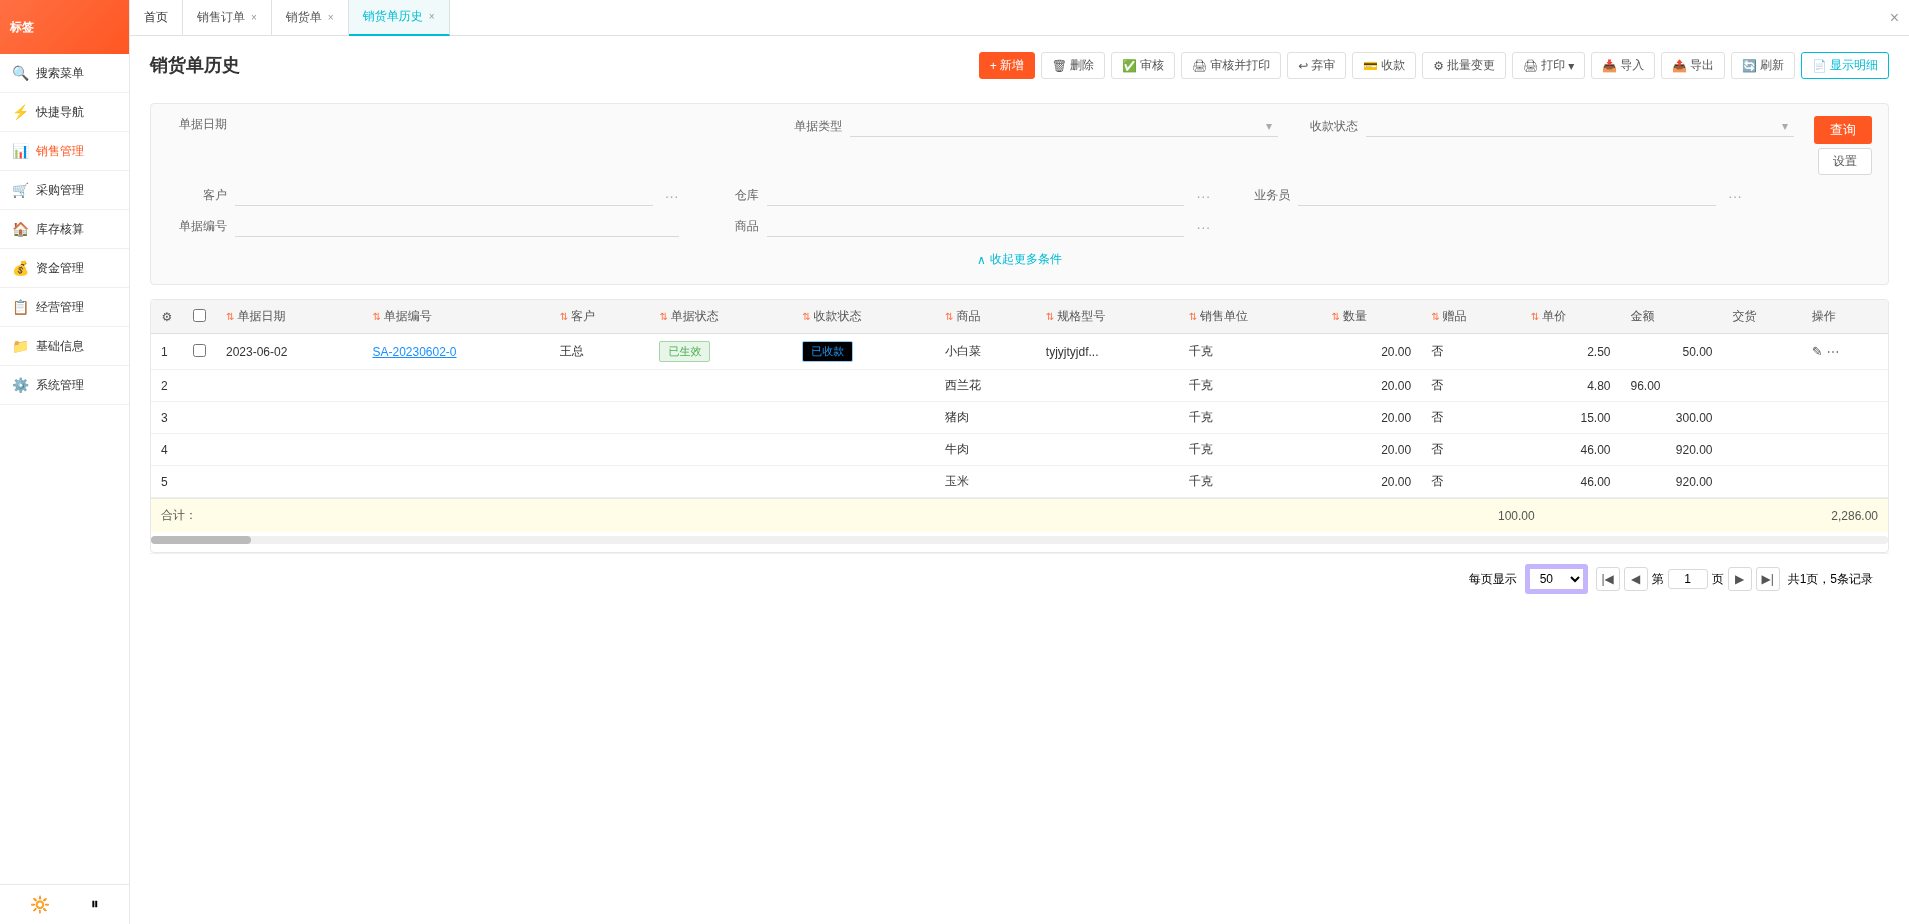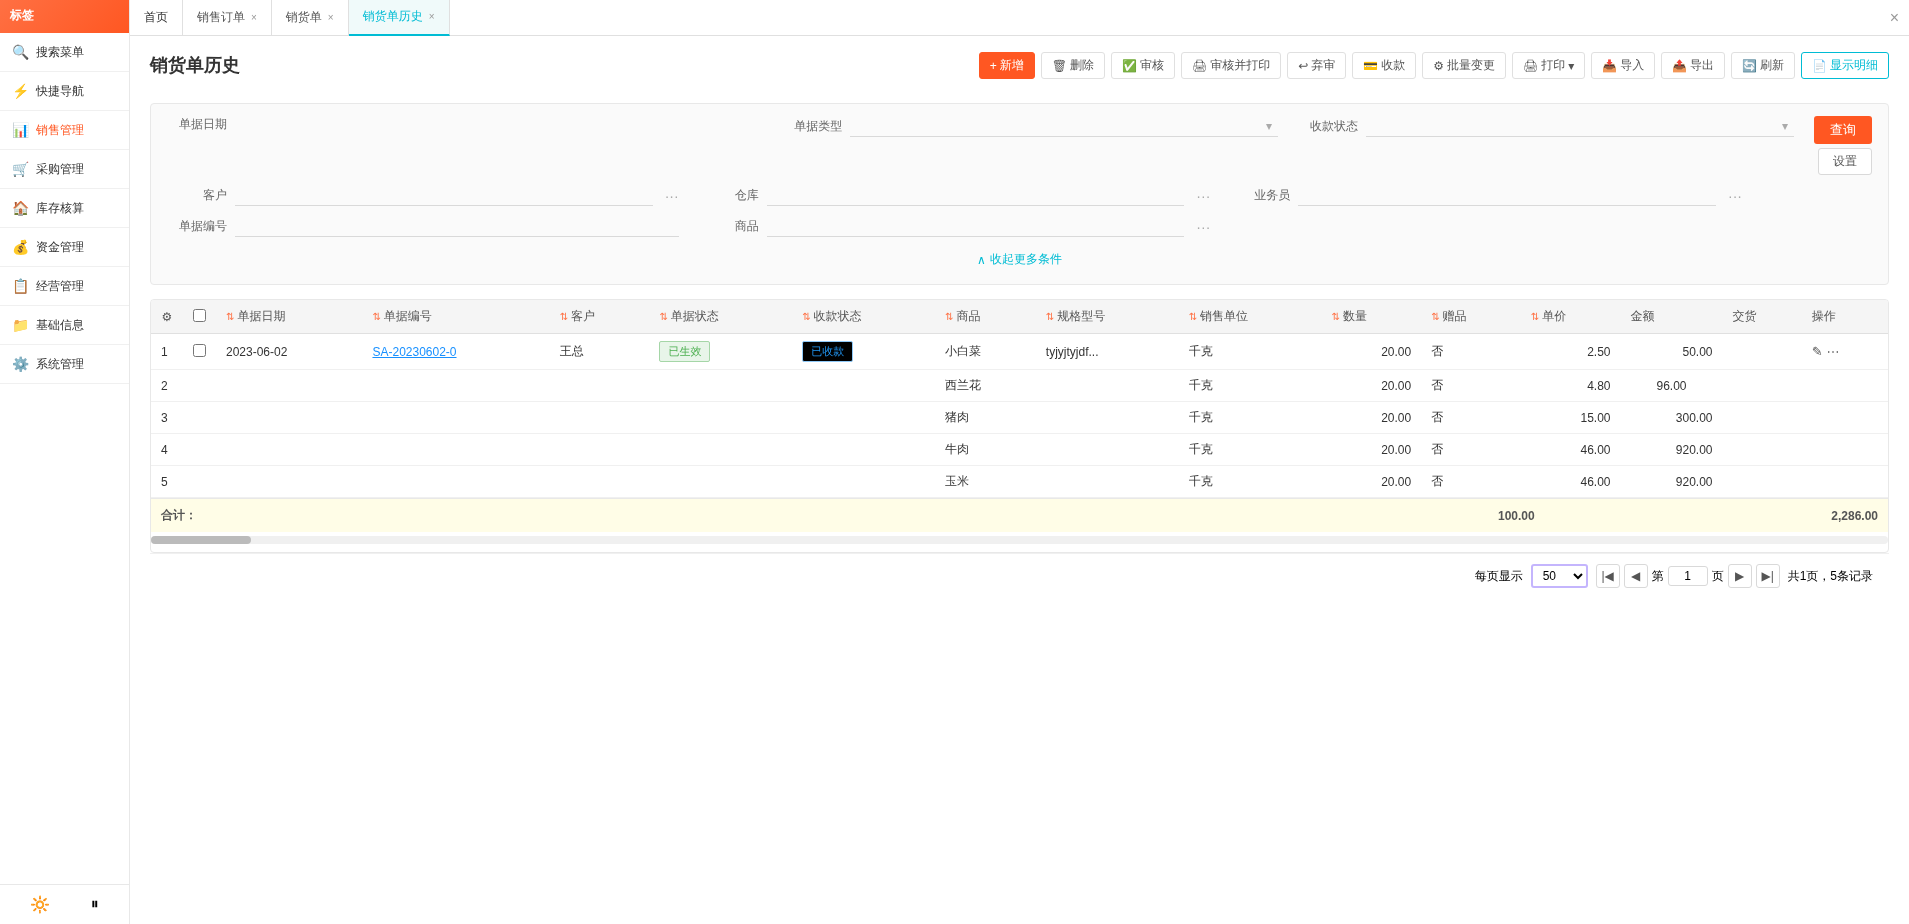--- a/index.html
+++ b/index.html
@@ -10,23 +10,23 @@
       width: 130px;
       background: #fff;
       border-right: 1px solid #e8e8e8;
       display: flex;
       flex-direction: column;
       height: 100%;
       flex-shrink: 0;
     }
     .sidebar-top {
       background: linear-gradient(135deg, #ff7043, #ff5722);
-      height: 33px;
-      display: flex;
-      align-items: flex-end;
+      height: 54px;
+      display: flex;
+      align-items: center;
       padding: 9px 10px;
       color: #fff;
       font-size: 13px;
       font-weight: bold;
     }
     .sidebar-item {
       display: flex;
       align-items: center;
       padding: 10px 12px;
       cursor: pointer;
@@ -287,36 +287,35 @@
 
     
     .table-footer {
       background: #fffde7;
       border-top: 1px solid #e8e8e8;
       padding: 8px 10px;
       display: flex;
       align-items: center;
       font-size: 12px;
       color: #555;
-      font-weight: bold;
     }
     .footer-total-label { min-width: 200px; }
 
     
     .pagination {
       display: flex;
       align-items: center;
       justify-content: flex-end;
       padding: 10px 16px;
       gap: 8px;
       border-top: 1px solid #f0f0f0;
       background: #fff;
     }
     .page-size-select {
-      border: 2px solid #c4b5fd;
+      border: 5px solid #c4b5fd;
       padding: 2px 6px;
       border-radius: 3px;
       background: #fff;
       font-size: 12px;
     }
     .page-nav {
       display: flex;
       align-items: center;
       gap: 4px;
     }
@@ -641,21 +640,21 @@
       <td></td>
       <td></td>
       <td></td>
       <td></td>
       <td>西兰花</td>
       <td></td>
       <td>千克</td>
       <td style="text-align:right;">20.00</td>
       <td>否</td>
       <td style="text-align:right;">4.80</td>
-      <td style="text-align:center;">96.00</td>
+      <td style="text-align:left;">96.00</td>
       <td></td>
       <td></td>
     </tr>
               <tr>
       <td>3</td>
       <td></td>
       <td></td>
       <td></td>
       <td></td>
       <td></td>

